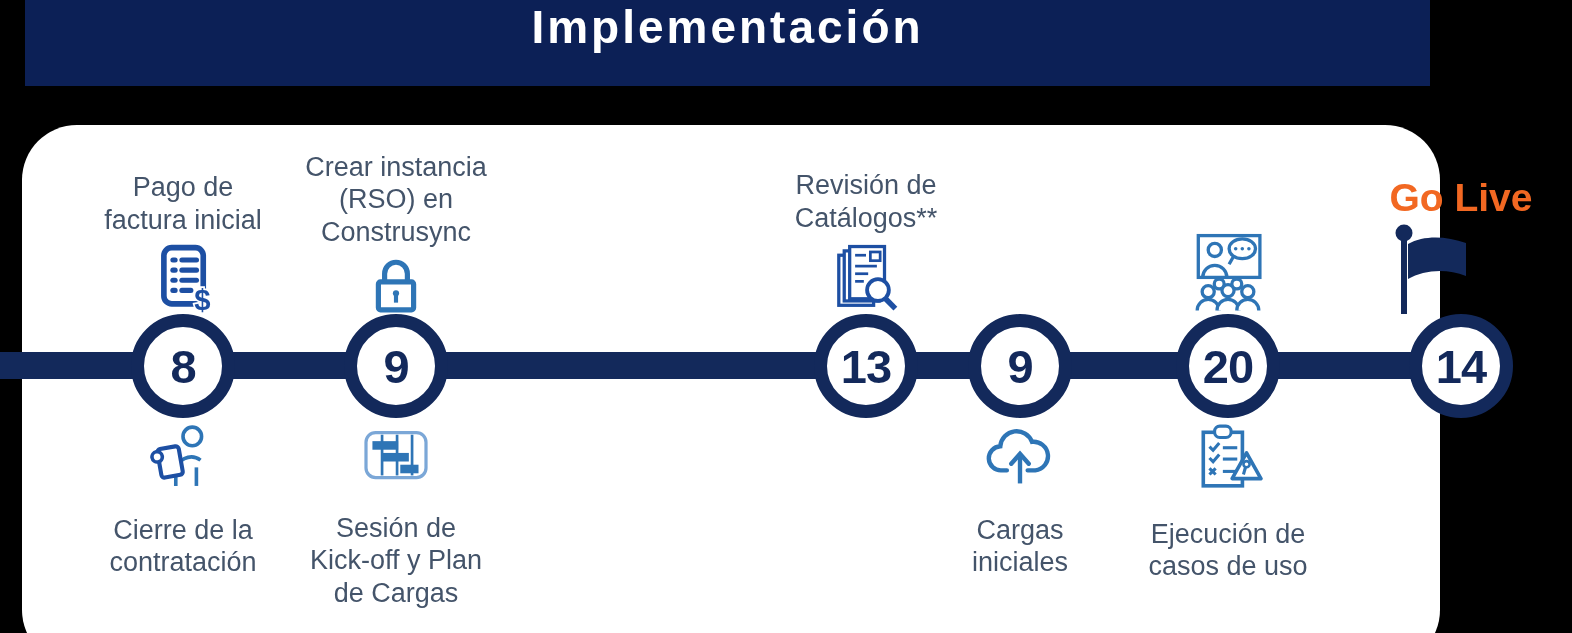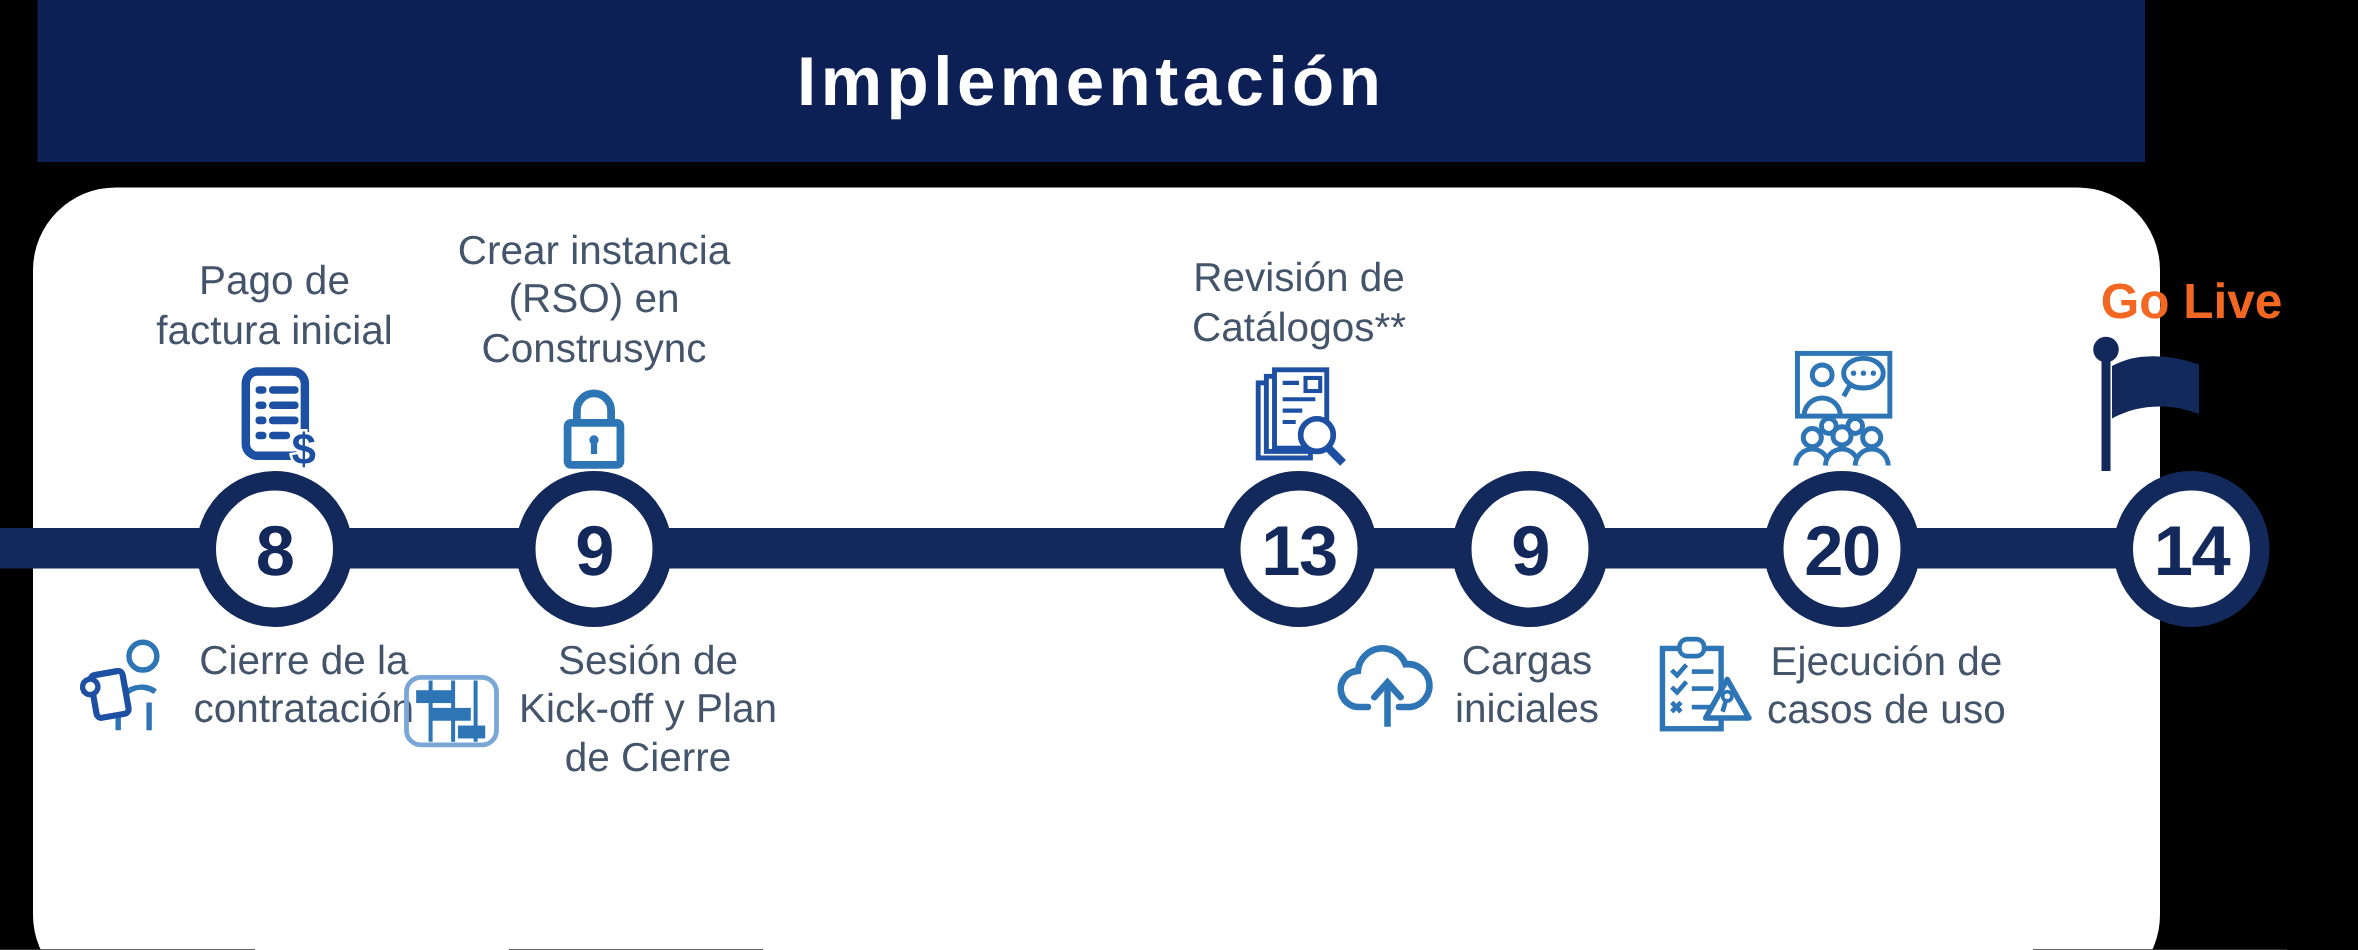--- a/index.html
+++ b/index.html
@@ -1,44 +1,44 @@
 <!DOCTYPE html>
 <html><head>
 <meta charset="utf-8">
 <style>
   * { box-sizing: border-box; margin: 0; padding: 0; }
   html,body { background:#000; }
   body { font-family:"Liberation Sans","DejaVu Sans",sans-serif; }
   .stage { position:relative; width:1572px; height:633px; background:#000; overflow:hidden; }
 
-  .banner { position:absolute; left:25px; top:0; width:1405px; height:108px; background:#0C2056;
-            display:flex; align-items:center; justify-content:center; }
+  .banner { position:absolute; left:25px; top:0; width:1405px; height:86px; background:#0C2056;
+            display:flex; align-items:flex-start; justify-content:center; }
   .banner .title { color:#FFFFFF; font-size:46px; font-weight:bold; letter-spacing:3px; }
 
   .card { position:absolute; left:22px; top:125px; width:1418px; height:540px;
           background:#FFFFFF; border-radius:55px; z-index:0; }
 
   .tline { position:absolute; left:0; top:352px; width:1461px; height:27px; background:#13295B; z-index:1; }
 
   .step { position:absolute; top:0; height:633px; width:260px; transform:translateX(-50%); z-index:2; }
   .step-8  { left:183px; }
   .step-9  { left:396px; }
   .step-10 { left:630px; }
   .step-11 { left:866px; }
   .step-12 { left:1020px; }
   .step-13 { left:1228px; }
   .step-14 { left:1461px; width:190px; }
 
   .top-zone { position:absolute; top:125px; height:189px; width:100%;
               display:flex; flex-direction:column; align-items:center; justify-content:flex-end; gap:6px; }
   .bottom-zone { position:absolute; top:424px; width:100%;
-              display:flex; flex-direction:row; align-items:center; gap:10px; }
+              display:flex; flex-direction:column; align-items:center; gap:28px; }
 
   .step-label { color:#44546A; font-size:27px; line-height:1.2; text-align:center; white-space:pre-line; }
-  .golive-label { color:#F26822; font-size:33px; font-weight:bold; white-space:pre-line; }
+  .golive-label { color:#F26822; font-size:39px; font-weight:bold; white-space:pre-line; }
 
   .circle { position:absolute; top:314px; left:50%; transform:translateX(-50%);
             width:104px; height:104px; border-radius:50%; background:#FFFFFF;
             border:13px solid #13295B; display:flex; align-items:center; justify-content:center; }
   .num { font-size:47px; font-weight:bold; color:#13295B; letter-spacing:-1px; }
 
   .icon { display:flex; align-items:center; justify-content:center; line-height:0; }
 </style>
 </head>
 <body>
@@ -118,21 +118,21 @@
           <line x1="19" y1="10" x2="19" y2="48" stroke="#2E75B6" stroke-width="2.5"></line>
           <line x1="33" y1="10" x2="33" y2="48" stroke="#2E75B6" stroke-width="2.5"></line>
           <line x1="47" y1="10" x2="47" y2="48" stroke="#2E75B6" stroke-width="2.5"></line>
           <rect x="10" y="16" width="24" height="8" fill="#2E75B6"></rect>
           <rect x="18" y="27" width="26" height="8" fill="#2E75B6"></rect>
           <rect x="36" y="38" width="17" height="8" fill="#2E75B6"></rect>
         </svg>
       </div>
       <div class="step-label">Sesión de
 Kick-off y  Plan
-de Cierre</div>
+de Cargas</div>
     </div>
   </div>
 
 
   <div class="step step-11">
     <div class="top-zone">
       <div class="step-label">Revisión de
 Catálogos**</div>
       <div class="icon">
         <svg width="74" height="74" viewBox="0 0 68 68">

